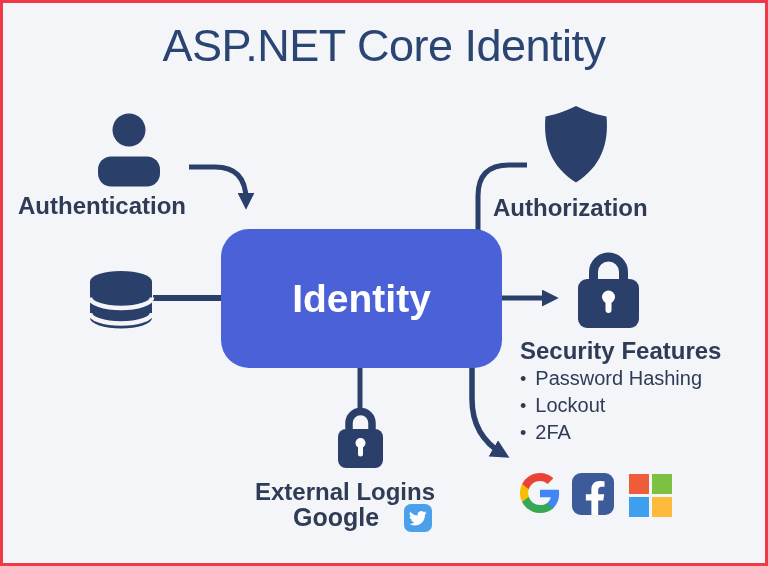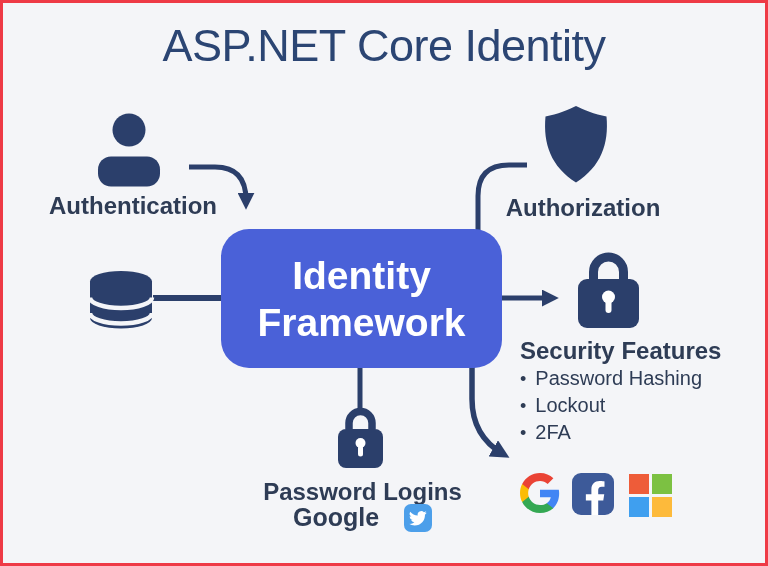--- a/index.html
+++ b/index.html
@@ -11,21 +11,21 @@
     font-family:"Liberation Sans",sans-serif;
   }
   .abs{position:absolute;}
   #title{
     left:0;top:17px;width:100%;text-align:center;
     font-size:45px;font-weight:400;letter-spacing:-0.5px;
     color:var(--title-text,#2B4573);
   }
   .node-label{
     font-size:24px;font-weight:700;color:var(--label-text,#2E3C55);
-    text-align:center;line-height:28px;
+    text-align:left;line-height:28px;
   }
   #auth-label{left:15px;top:189px;width:230px;}
   #authz-label{left:490px;top:191px;width:180px;}
   #userrole-label{left:8px;top:336px;width:205px;}
   #security-label{left:517px;top:334px;width:240px;text-align:left;white-space:nowrap;}
   #external-label{left:252px;top:475px;width:215px;}
   #security-bullets{
     left:517px;top:362px;width:230px;margin:0;padding:0;list-style:none;
     font-size:20px;line-height:26px;color:var(--label-text,#2E3C55);
   }
@@ -66,21 +66,20 @@
     <path class="navy-stroke" stroke-width="5" stroke-linejoin="round" d="M186 164 H212 Q243 164 243 197 V200" marker-end="url(#arrow)"></path>
     <path class="navy-stroke" stroke-width="5" stroke-linejoin="round" d="M475 227 V193 Q475 162 506 162 H524"></path>
     <path class="navy-stroke" stroke-width="6" d="M150 295 H228"></path>
     <path class="navy-stroke" stroke-width="5" d="M497 295 H549" marker-end="url(#arrow)"></path>
     <path class="navy-stroke" stroke-width="5" d="M357 362 V408"></path>
     <path class="navy-stroke" stroke-width="5.5" stroke-linejoin="round" d="M469 363 V396 Q469 433 500 451" marker-end="url(#arrow)"></path>
   </svg>
 
   <div id="center-box" class="abs">
     <div>Identity</div>
-    <div>Framework</div>
   </div>
 
   <svg class="abs" style="left:0;top:0" width="762" height="560" viewBox="0 0 762 560">
     <g>
       <circle class="navy-fill" cx="126" cy="127" r="16.5"></circle>
       <rect class="navy-fill" x="95" y="153.5" width="62" height="30" rx="13"></rect>
     </g>
     <g>
       <path class="navy-fill" d="M573 103 C579.5 106.5 592 111.5 603.5 113.5 C606 141 598 163.5 573 179.5 C548 163.5 540 141 542.5 113.5 C554 111.5 566.5 106.5 573 103 Z"></path>
     </g>
@@ -116,21 +115,21 @@
     <li>
       <span class="dot">•</span>
       <span>Lockout</span>
     </li>
     <li>
       <span class="dot">•</span>
       <span>2FA</span>
     </li>
   </ul>
 
-  <div id="external-label" class="abs node-label">Password Logins</div>
+  <div id="external-label" class="abs node-label">External Logins</div>
 
   <div id="google-row" class="abs">
     <span id="google-text">Google</span>
     <svg width="28" height="28" viewBox="0 0 28 28">
       <rect class="tw-bg" x="0" y="0" width="28" height="28" rx="7"></rect>
       <g transform="translate(5,5.4) scale(0.74)">
         <path class="white-fill" d="M23.95 4.57a10 10 0 0 1-2.82.77 4.96 4.96 0 0 0 2.16-2.72c-.95.56-2 .96-3.12 1.19a4.92 4.92 0 0 0-8.39 4.48A13.98 13.98 0 0 1 1.64 3.16a4.92 4.92 0 0 0 1.52 6.57 4.9 4.9 0 0 1-2.23-.61v.06a4.92 4.92 0 0 0 3.95 4.83 4.96 4.96 0 0 1-2.21.08 4.93 4.93 0 0 0 4.6 3.42A9.87 9.87 0 0 1 0 19.54a13.94 13.94 0 0 0 7.55 2.21c9.06 0 14.01-7.5 14.01-14.01 0-.21 0-.42-.02-.63a10 10 0 0 0 2.41-2.54z"></path>
       </g>
     </svg>
   </div>

